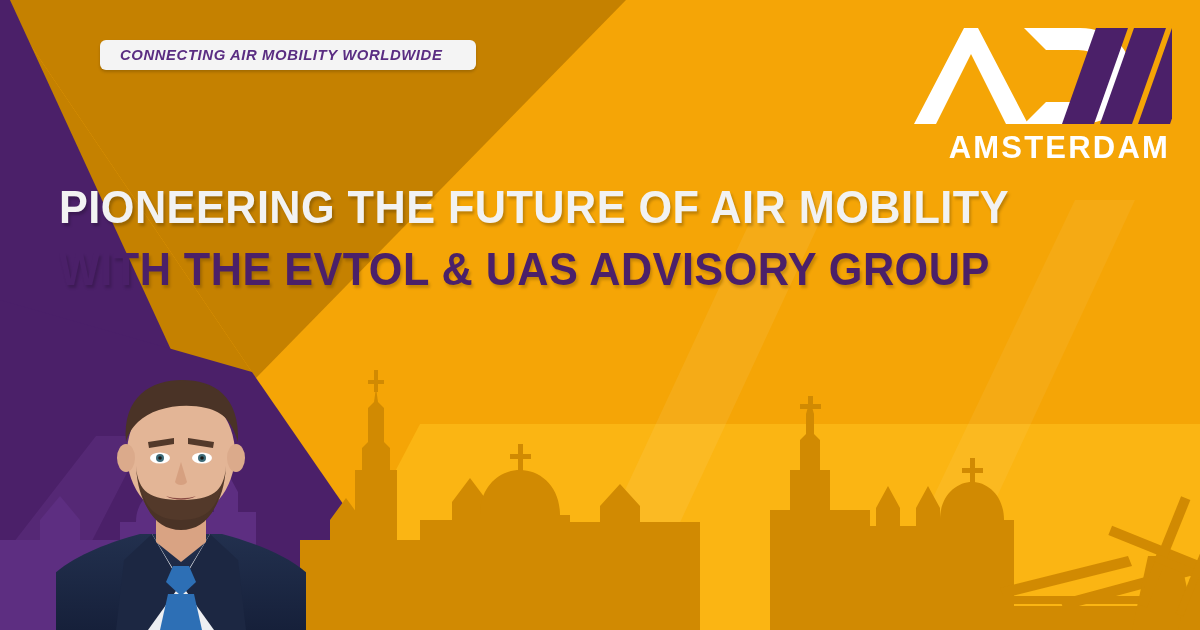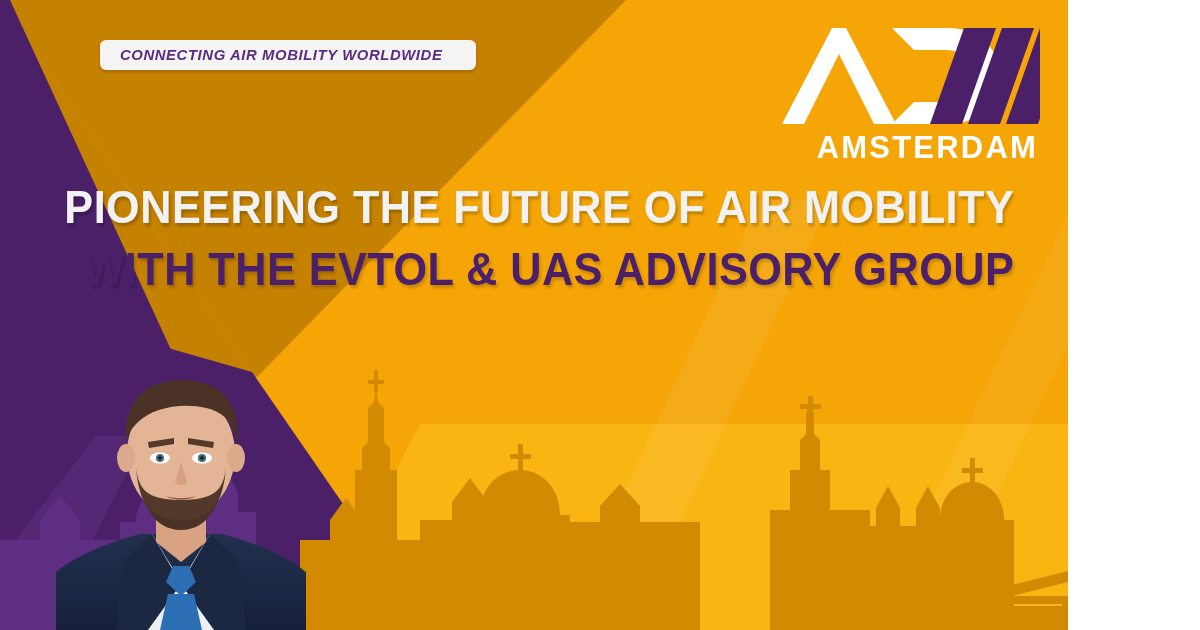--- a/index.html
+++ b/index.html
@@ -4,21 +4,21 @@
 <style>
   html, body {
     margin: 0; padding: 0;
     background: #ffffff;
   }
   body {
     font-family: "Liberation Sans", sans-serif;
   }
   .banner {
     position: relative;
-    width: 1068px;
+    width: 1200px;
     height: 630px;
     overflow: hidden;
     background: #3b82f6;
   }
   .bg-layer, .bg-svg {
     position: absolute;
     left: 0; top: 0;
     width: 1200px;
     height: 630px;
   }
@@ -69,21 +69,21 @@
     color: #FFFFFF;
     line-height: 1;
   }
 
   
   .headline {
     position: absolute;
     left: 0; right: 0;
     top: 176px;
     z-index: 35;
-    text-align: right;
+    text-align: left;
     padding: 0 12px;
   }
   .headline-line {
     font-family: "Liberation Sans", sans-serif;
     font-weight: bold;
     font-size: 47px;
     line-height: 1.32;
     letter-spacing: 0.5px;
     text-transform: uppercase;
     white-space: nowrap;

